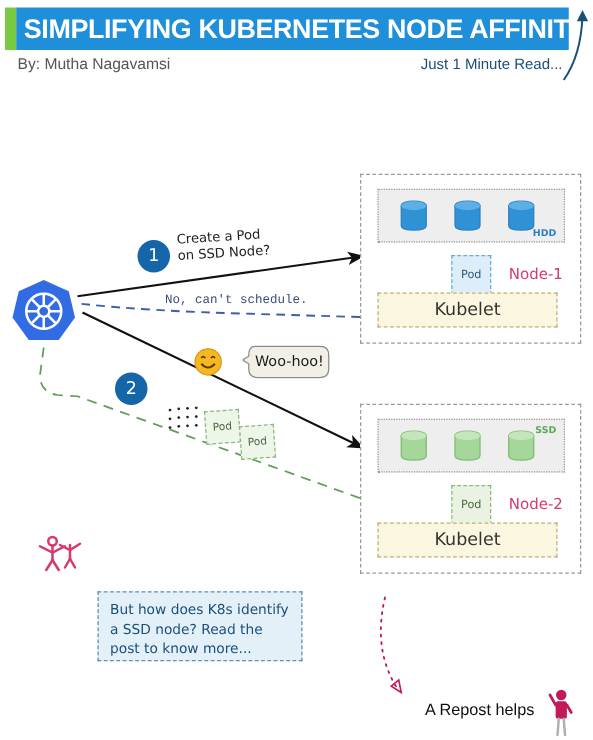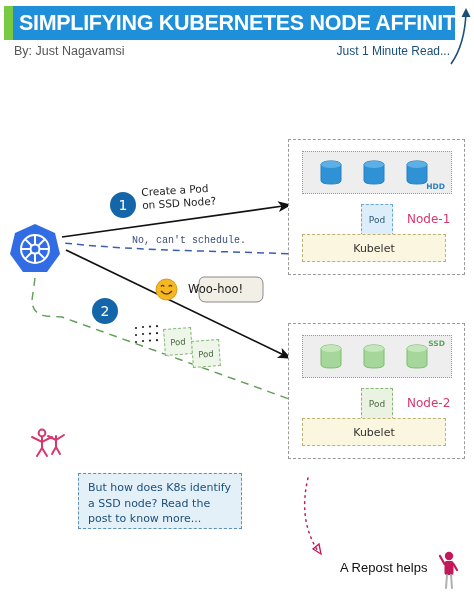--- a/index.html
+++ b/index.html
@@ -122,21 +122,21 @@
     left: 155px; top: 278px;
     width: 23px; height: 23px;
   }
   #woohoo-bubble {
     position: absolute;
     left: 194px; top: 276px;
     width: 70px; height: 27px;
   }
   #woohoo-text {
     position: absolute;
-    left: 188px; top: 282px;
+    left: 204px; top: 282px;
     font-size: 11.5px;
     color: #1a1a1a;
     font-family: "DejaVu Sans", sans-serif;
     text-align: right;
   }
 
   
   .mini-pod {
     position: absolute;
     width: 26px; height: 25px;
@@ -225,21 +225,21 @@
 
   .kubelet-box {
     position: absolute;
     left: 13px; bottom: 12px;
     width: 142px; height: 26px;
     background: #fbf6df;
     border: 1.2px dashed #bdb07a;
     display: flex;
     align-items: center;
     justify-content: center;
-    font-size: 11px;
+    font-size: 14px;
     color: #333;
     font-family: "DejaVu Sans", sans-serif;
   }
 
   
   #question-box {
     position: absolute;
     left: 78px; top: 432px;
     width: 164px; height: 56px;
     background: #e4f0f8;
@@ -275,21 +275,21 @@
   }
 </style>
 </head>
 <body>
 
 <div id="header">
   <div id="accent-bar"></div>
   <div id="title-band">
     <span id="title-text">SIMPLIFYING KUBERNETES NODE AFFINITY</span>
   </div>
-  <div id="byline">By: Just Nagavamsi</div>
+  <div id="byline">By: Mutha Nagavamsi</div>
   <div id="read-time">Just 1 Minute Read...</div>
   <svg id="header-arrow" viewBox="0 0 26 62">
     <path d="M5 60 Q19 40 20 8" stroke="#1a4f7a" stroke-width="1.6" fill="none"></path>
     <path d="M20 4 L15.5 13 L24.5 13 Z" fill="#1a4f7a"></path>
   </svg>
 </div>
 
 <svg id="canvas" viewBox="0 0 474 592">
   <defs>
     <marker id="arrowBlack" markerWidth="9" markerHeight="9" refX="7" refY="3.2" orient="auto">

